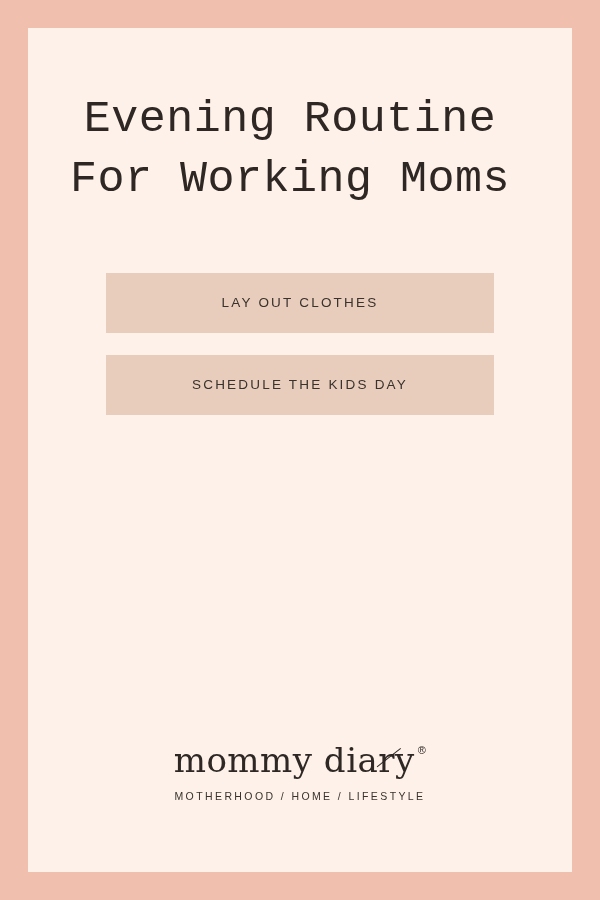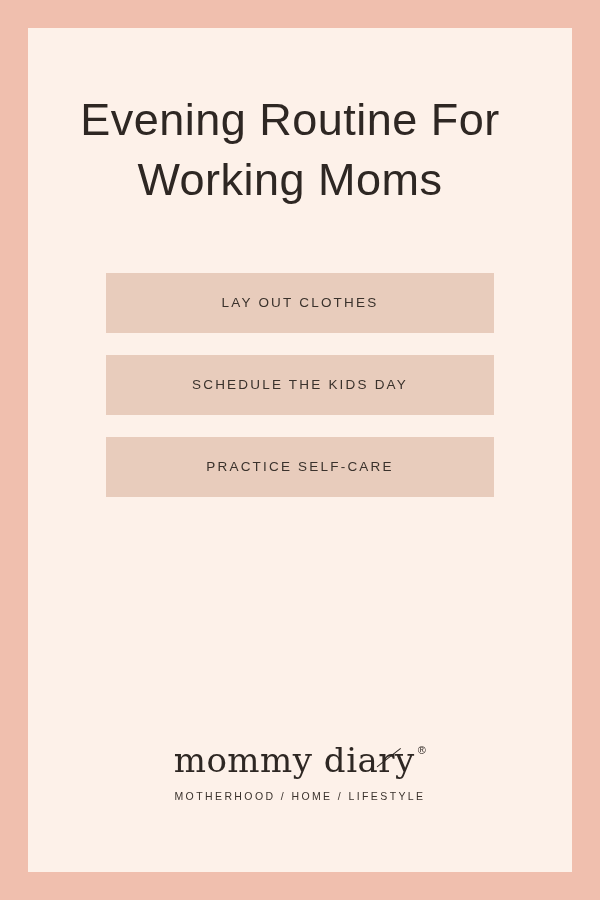--- a/index.html
+++ b/index.html
@@ -27,21 +27,21 @@
     height: 100%;
     background: #fdf1e9;
     box-sizing: border-box;
     display: flex;
     flex-direction: column;
     align-items: center;
   }
   .title {
     margin: 0;
     padding: 62px 60px 0 40px;
-    font-family: Liberation Sans, sans-serif;
+    font-family: Liberation Mono, monospace;
     font-weight: 400;
     font-size: 45px;
     line-height: 1.33;
     letter-spacing: 0.5px;
     color: #2e2723;
     text-align: center;
     max-width: 470px;
   }
   .list {
     margin: 16px;
@@ -119,23 +119,20 @@
 
     <h1 class="title">Evening Routine For Working Moms</h1>
 
     <ul class="list">
       <li class="list-item">
         <span class="list-item-label">LAY OUT CLOTHES</span>
       </li>
       <li class="list-item">
         <span class="list-item-label">SCHEDULE THE KIDS DAY</span>
       </li>
-      <li class="list-item">
-        <span class="list-item-label">PRACTICE SELF-CARE</span>
-      </li>
     </ul>
 
     <div class="footer">
       <div class="brand">
         <span>mommy diary</span>
         <span class="brand-mark">®</span>
         <span class="brand-slash"></span>
       </div>
       <div class="tagline">MOTHERHOOD / HOME / LIFESTYLE</div>
     </div>

